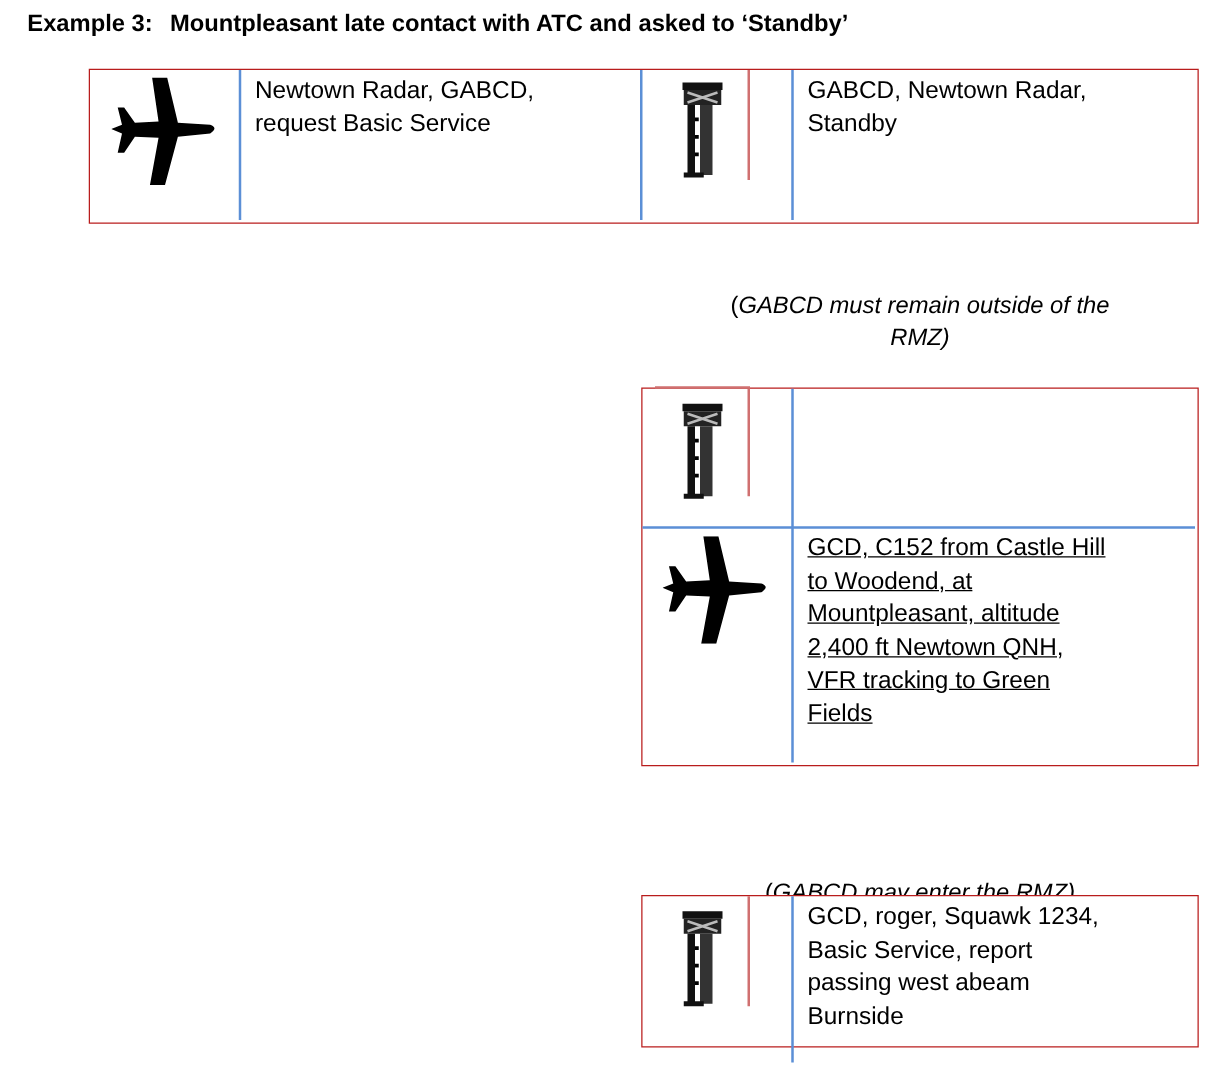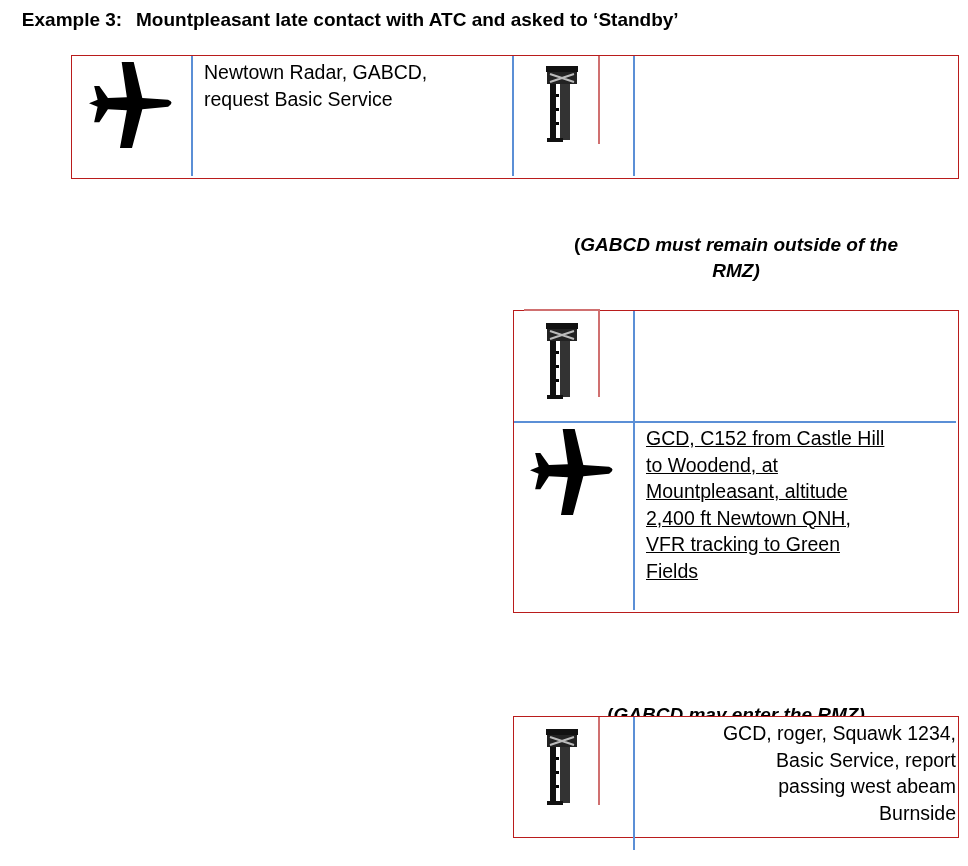--- a/index.html
+++ b/index.html
@@ -6,21 +6,21 @@
     body { width: 968px; height: 866px; position: relative; overflow: hidden;
            font-family: "Liberation Sans", sans-serif; color: #000; }
     .heading { position: absolute; left: 8px; top: 9px; font-size: 19px; font-weight: bold; white-space: nowrap; }
     .heading .num { display: inline-block; width: 128px; text-align: center; }
     .tbl { position: absolute; border: 1px solid #b91c1c; box-sizing: border-box; background: #fff; }
     .vline { position: absolute; width: 2px; background: #5b8fd6; }
     .hline { position: absolute; height: 2px; background: #5b8fd6; }
     .redline { position: absolute; width: 2px; background: #d07070; }
     .redtop { position: absolute; height: 2px; background: #d07070; }
     .msg { position: absolute; font-size: 19.5px; line-height: 26.5px; white-space: pre-line; }
-    .note { position: absolute; font-size: 19px; font-weight: bold; font-style: italic; text-align: center; line-height: 26px; }
+    .note { position: absolute; font-size: 19px; font-weight: normal; font-style: italic; text-align: center; line-height: 26px; }
     .note .paren { font-style: normal; }
     .icon { position: absolute; }
   </style>
 </head>
 <body>
 
 <div class="heading">
   <span class="num">Example 3:</span><span>Mountpleasant late contact with ATC and asked to ‘Standby’</span>
 </div>
 
@@ -40,20 +40,22 @@
     <rect x="2" y="2" width="32" height="6" fill="#111"></rect>
     <rect x="3" y="8" width="30" height="12" fill="#222"></rect>
     <path d="M6 10 L30 18 M30 10 L6 18" stroke="#bbb" stroke-width="2"></path>
     <rect x="6" y="20" width="6" height="56" fill="#111"></rect>
     <rect x="16" y="20" width="10" height="56" fill="#333"></rect>
     <rect x="12" y="30" width="3" height="3" fill="#000"></rect>
     <rect x="12" y="44" width="3" height="3" fill="#000"></rect>
     <rect x="12" y="58" width="3" height="3" fill="#000"></rect>
     <rect x="3" y="74" width="16" height="4" fill="#111"></rect>
   </svg>
+  <div class="msg" style="left:574px; top:3px; width:300px;">GABCD, Newtown Radar,
+Standby</div>
 </div>
 
 <div class="note" style="left:514px; top:232px; width:444px;">
   <span class="paren">(</span><span>GABCD must remain outside of the</span><br>
   <span>RMZ)</span>
 </div>
 
 <div class="tbl" style="left:513px; top:310px; width:446px; height:303px;">
   <div class="redtop" style="left:10px; top:-2px; width:76px;"></div>
   <div class="redline" style="left:84px; top:0; height:86px;"></div>
@@ -80,21 +82,21 @@
 Mountpleasant, altitude
 2,400 ft Newtown QNH,
 VFR tracking to Green
 Fields</div>
 </div>
 
 <div class="note" style="left:514px; top:666px; width:444px;margin-top:36px;">
   <span class="paren">(</span><span>GABCD may enter the RMZ)</span>
 </div>
 
-<div class="tbl" style="left:513px; top:716px; width:446px; height:122px;text-align:right;">
+<div class="tbl" style="left:513px; top:716px; width:446px; height:122px;">
   <div class="redline" style="left:84px; top:0; height:88px;"></div>
   <div class="vline" style="left:119px; top:0; height:133px;"></div>
 
   <svg class="icon" style="left:30px; top:10px;" width="36" height="80" viewBox="0 0 36 80">
     <rect x="2" y="2" width="32" height="6" fill="#111"></rect>
     <rect x="3" y="8" width="30" height="12" fill="#222"></rect>
     <path d="M6 10 L30 18 M30 10 L6 18" stroke="#bbb" stroke-width="2"></path>
     <rect x="6" y="20" width="6" height="56" fill="#111"></rect>
     <rect x="16" y="20" width="10" height="56" fill="#333"></rect>
     <rect x="12" y="30" width="3" height="3" fill="#000"></rect>

